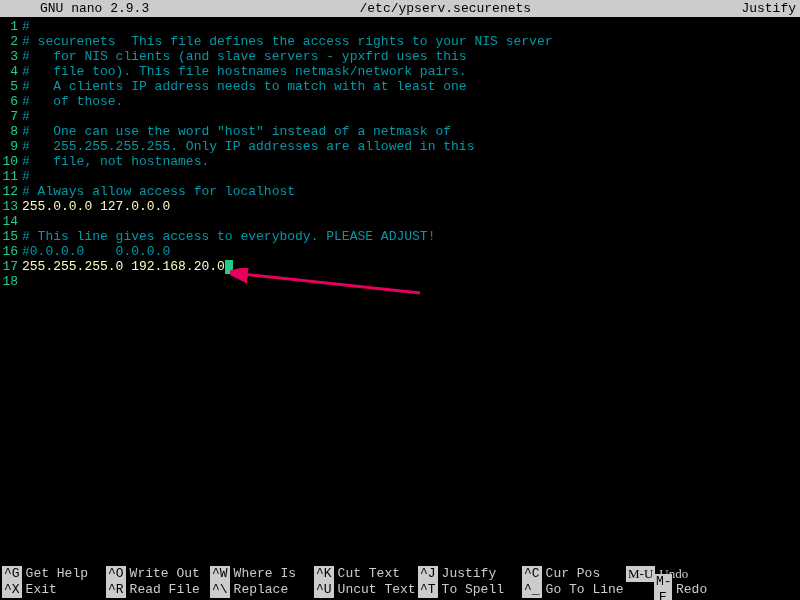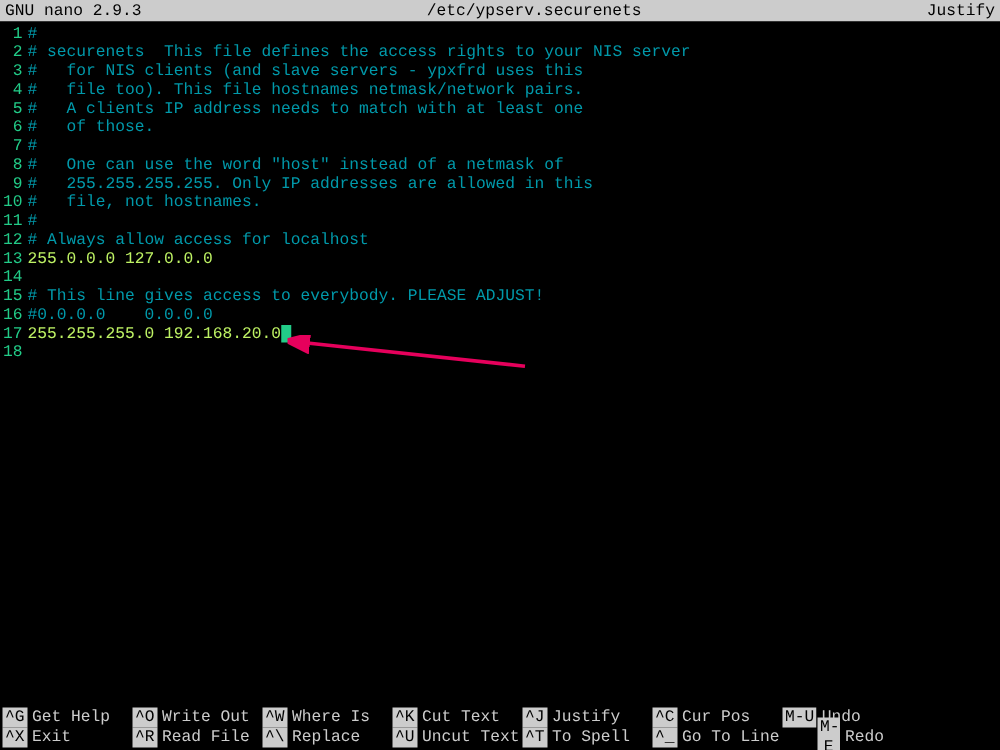--- a/index.html
+++ b/index.html
@@ -14,21 +14,21 @@
     position: relative;
   }
   .titlebar {
     background: #ccc;
     color: #000;
     height: 17px;
     line-height: 17px;
     display: flex;
     padding: 0 4px;
   }
-  .titlebar .left { flex: 0 0 auto; }
+  .titlebar .left { flex: 0 0 auto; margin-left: 36px; }
   .titlebar .center { flex: 1 1 auto; text-align: center; }
   .titlebar .right { flex: 0 0 auto; }
   .editor {
     position: relative;
     padding-top: 2px;
   }
   .line {
     display: flex;
     height: 15px;
     line-height: 15px;
@@ -38,21 +38,21 @@
     width: 22px;
     text-align: right;
     color: #22cc88;
     padding-right: 4px;
     flex: 0 0 auto;
   }
   .text {
     flex: 1 1 auto;
   }
   .comment { color: #0099aa; }
-  .plain   { color: #bef264; }
+  .plain   { color: #fef9c3; }
   .cursor {
     display: inline-block;
     width: 8px;
     height: 14px;
     background: #22cc88;
     vertical-align: text-bottom;
   }
   .arrow {
     position: absolute;
     pointer-events: none;
@@ -143,21 +143,21 @@
         <span class="label">Cut Text</span>
       </div>
       <div class="shortcut" style="width: 104px;">
         <span class="key">^J</span>
         <span class="label">Justify</span>
       </div>
       <div class="shortcut" style="width: 104px;">
         <span class="key">^C</span>
         <span class="label">Cur Pos</span>
       </div>
-      <div class="shortcut" style="width: 80px;">
+      <div class="shortcut" style="width: 80px; font-family: Liberation Serif, serif;">
         <span class="key">M-U</span>
         <span class="label">Undo</span>
       </div>
     </div>
   <div class="shortcut-row" id="row2">
       <div class="shortcut" style="width: 104px;">
         <span class="key">^X</span>
         <span class="label">Exit</span>
       </div>
       <div class="shortcut" style="width: 104px;">

